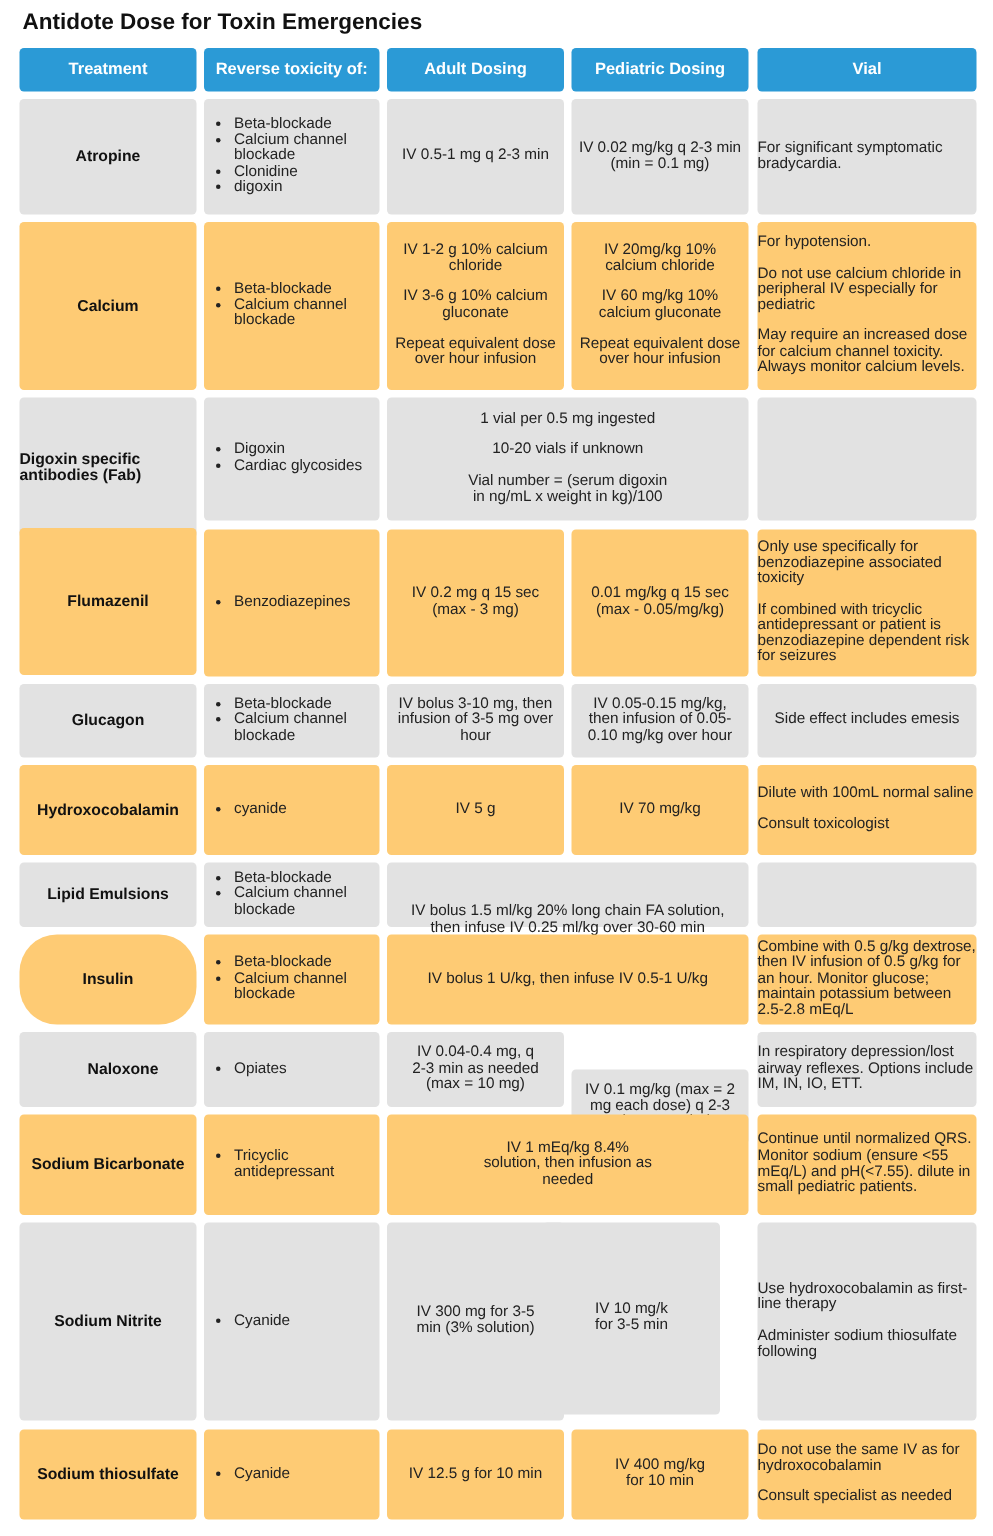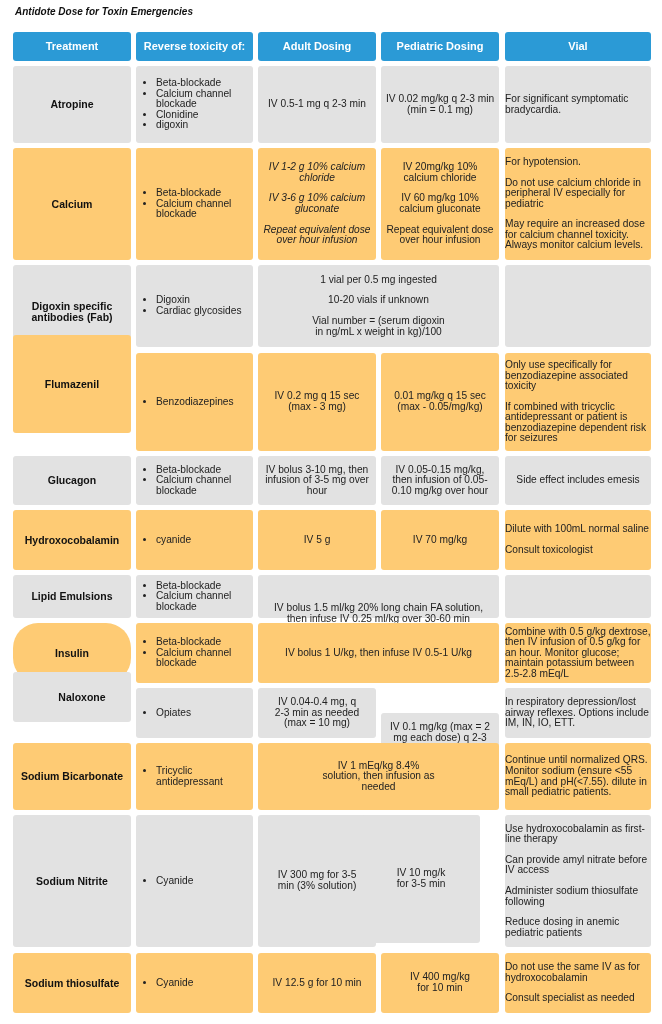--- a/index.html
+++ b/index.html
@@ -1,24 +1,24 @@
 <!DOCTYPE html>
 <html><head>
 <meta charset="utf-8">
 <style>
   html, body { margin:0; padding:0; background:#ffffff; }
   body { width:662px; height:1024px; position:relative; overflow:hidden;
          font-family:"Liberation Sans", sans-serif; color:#222; }
-  .title { position:absolute; left:15px; top:6px; font-size:10px; font-weight:bold; font-style:italic; color:#111; }
+  .title { position:absolute; left:15px; top:6px; font-size:15px; font-weight:bold; color:#111; }
   .cell { position:absolute; box-sizing:border-box; border-radius:3px; display:flex; align-items:center;
           font-size:10.2px; line-height:10.6px; }
   .hdr { background:#2b9ad6; color:#fff; font-weight:bold; justify-content:center; font-size:11px; }
   .gray { background:#e2e2e2; }
   .orange { background:#fecb74; }
-  .name { justify-content:center; text-align:center; font-weight:bold; color:#111; font-size:10.5px; }
+  .name { justify-content:center; font-weight:bold; color:#111; font-size:10.5px; }
   .list { padding-left:10px; }
   .list ul { margin:0; padding:0 0 0 10px; }
   .list li { margin:0; padding:0; }
   .center { justify-content:center; text-align:center; flex-direction:column; padding:0 4px; }
   .center p { margin:0 0 10px 0; }
   .center p:last-child { margin-bottom:0; }
   .note { flex-direction:column; align-items:flex-start; justify-content:center; padding:0 0; }
   .note p { margin:0 0 10px 0; }
   .note p:last-child { margin-bottom:0; }
 </style>
@@ -52,21 +52,21 @@
     <p>For significant symptomatic bradycardia.</p>
   </div>
 
 <div class="cell orange name" style="left:13px;top:148px;width:118px;height:112px;">Calcium</div>
 <div class="cell orange list" style="left:136px;top:148px;width:117px;height:112px;">
     <ul>
       <li>Beta-blockade</li>
       <li>Calcium channel blockade</li>
     </ul>
   </div>
-<div class="cell orange center" style="left:258px;top:148px;width:118px;height:112px;font-style:italic;">
+<div class="cell orange center" style="left:258px;top:148px;width:118px;height:112px;">
     <p>IV 1-2 g 10% calcium chloride</p>
     <p>IV 3-6 g 10% calcium gluconate</p>
     <p>Repeat equivalent dose over hour infusion</p>
   </div>
 <div class="cell orange center" style="left:381px;top:148px;width:118px;height:112px;">
     <p>IV 20mg/kg 10% calcium chloride</p>
     <p>IV 60 mg/kg 10% calcium gluconate</p>
     <p>Repeat equivalent dose over hour infusion</p>
   </div>
 <div class="cell orange note" style="left:505px;top:148px;width:146px;height:112px;">
@@ -82,21 +82,21 @@
       <li>Cardiac glycosides</li>
     </ul>
   </div>
 <div class="cell gray center" style="left:258px;top:265px;width:241px;height:82px;">
     <p>1 vial per 0.5 mg ingested</p>
     <p>10-20 vials if unknown</p>
     <p style="padding:0 50px;">Vial number = (serum digoxin in ng/mL x weight in kg)/100</p>
   </div>
 <div class="cell gray note" style="left:505px;top:265px;width:146px;height:82px;"></div>
 
-<div class="cell orange name" style="left:13px;top:335px;width:118px;height:98px;">Flumazenil</div>
+<div class="cell orange name" style="left:13px;top:352px;width:118px;height:98px;">Flumazenil</div>
 <div class="cell orange list" style="left:136px;top:353px;width:117px;height:98px;">
     <ul>
       <li>Benzodiazepines</li>
     </ul>
   </div>
 <div class="cell orange center" style="left:258px;top:353px;width:118px;height:98px;">
     <p>IV 0.2 mg q 15 sec (max - 3 mg)</p>
   </div>
 <div class="cell orange center" style="left:381px;top:353px;width:118px;height:98px;">
     <p>0.01 mg/kg q 15 sec (max - 0.05/mg/kg)</p>
@@ -159,21 +159,21 @@
       <li>Calcium channel blockade</li>
     </ul>
   </div>
 <div class="cell orange center" style="left:258px;top:623px;width:241px;height:60px;">
     <p>IV bolus 1 U/kg, then infuse IV 0.5-1 U/kg</p>
   </div>
 <div class="cell orange note" style="left:505px;top:623px;width:146px;height:60px;">
     <p>Combine with 0.5 g/kg dextrose, then IV infusion of 0.5 g/kg for an hour. Monitor glucose; maintain potassium between 2.5-2.8 mEq/L</p>
   </div>
 
-<div class="cell gray name" style="left:13px;top:672px;width:118px;height:50px;padding-left:20px;">Naloxone</div>
+<div class="cell gray name" style="left:13px;top:688px;width:118px;height:50px;padding-left:20px;">Naloxone</div>
 <div class="cell gray list" style="left:136px;top:688px;width:117px;height:50px;">
     <ul>
       <li>Opiates</li>
     </ul>
   </div>
 <div class="cell gray center" style="left:258px;top:688px;width:118px;height:50px;">
     <p style="padding:0 10px;">IV 0.04-0.4 mg, q 2-3 min as needed (max = 10 mg)</p>
   </div>
 <div class="cell gray center" style="left:381px;top:688px;width:118px;height:50px;margin-top:25px;">
     <p>IV 0.1 mg/kg (max = 2 mg each dose) q 2-3 min as needed</p>
@@ -202,23 +202,21 @@
     </ul>
   </div>
 <div class="cell gray center" style="left:258px;top:815px;width:118px;height:132px;">
     <p style="padding:0 8px;">IV 300 mg for 3-5 min (3% solution)</p>
   </div>
 <div class="cell gray center" style="left:362px;top:815px;width:118px;height:128px;">
     <p style="padding:0 28px;">IV 10 mg/k for 3-5 min</p>
   </div>
 <div class="cell gray note" style="left:505px;top:815px;width:146px;height:132px;">
     <p>Use hydroxocobalamin as first-line therapy</p>
-    <p>Can provide amyl nitrate before IV access</p>
     <p>Administer sodium thiosulfate following</p>
-    <p>Reduce dosing in anemic pediatric patients</p>
   </div>
 
 <div class="cell orange name" style="left:13px;top:953px;width:118px;height:60px;">Sodium thiosulfate</div>
 <div class="cell orange list" style="left:136px;top:953px;width:117px;height:60px;">
     <ul>
       <li>Cyanide</li>
     </ul>
   </div>
 <div class="cell orange center" style="left:258px;top:953px;width:118px;height:60px;">
     <p>IV 12.5 g for 10 min</p>

